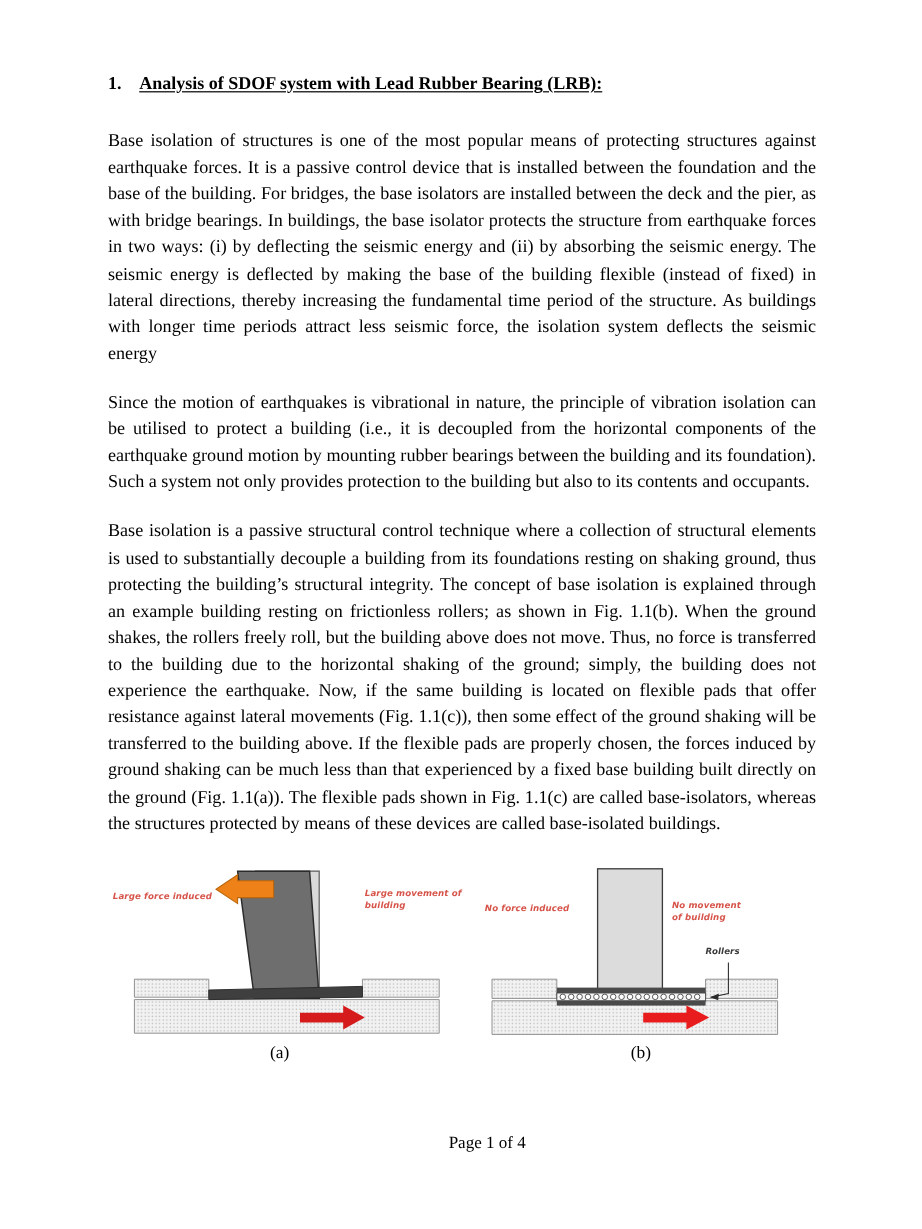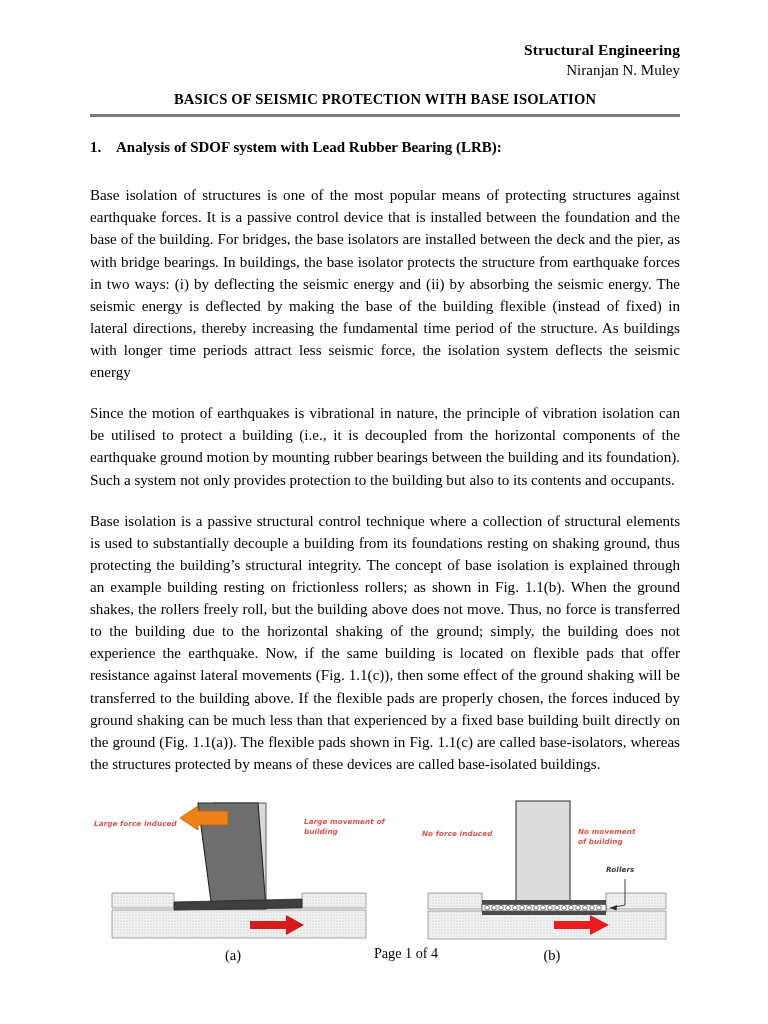--- a/index.html
+++ b/index.html
@@ -59,20 +59,21 @@
     font-size: 15px;
     font-weight: bold;
     display: flex;
     align-items: baseline;
   }
   .sec-num {
     width: 26px;
     flex: none;
   }
   .sec-title {
+    text-decoration: underline;
     text-underline-offset: 2px;
     text-align: right;
   }
 
   
   p.body {
     font-size: 15.1px;
     line-height: 1.465;
     text-align: justify;
     margin: 19px 0 0 0;
@@ -85,21 +86,21 @@
     position: relative;
     margin-top: 22px;
     height: 178px;
   }
   .fig {
     position: absolute;
     top: 0;
     height: 178px;
   }
   .fig-a { left: 0px;  width: 300px; }
-  .fig-b { left: 330px; width: 260px; }
+  .fig-b { left: 312px; width: 260px; }
 
   .fig-canvas {
     position: relative;
     width: 100%;
     height: 150px;
   }
   .fig-caption {
     position: absolute;
     left: 0;
     right: 0;
@@ -134,26 +135,20 @@
     text-align: center;
     font-size: 14.2px;
     padding-left: 44px;
   }
 </style>
 </head>
 <body>
 
 <div class="page">
 
-  <div>
-    <div class="hdr-line hdr-dept">Structural Engineering</div>
-    <div class="hdr-line hdr-author">Niranjan N. Muley</div>
-    <div class="doc-title">BASICS OF SEISMIC PROTECTION WITH BASE ISOLATION</div>
-    <div class="title-rule"></div>
-  </div>
 
   <div class="sec">
     <span class="sec-num">1.</span>
     <span class="sec-title">Analysis of SDOF system with Lead Rubber Bearing (LRB):</span>
   </div>
 
   <p class="body">Base isolation of structures is one of the most popular means of protecting structures against earthquake forces. It is a passive control device that is installed between the foundation and the base of the building. For bridges, the base isolators are installed between the deck and the pier, as with bridge bearings. In buildings, the base isolator protects the structure from earthquake forces in two ways: (i) by deflecting the seismic energy and (ii) by absorbing the seismic energy. The seismic energy is deflected by making the base of the building flexible (instead of fixed) in lateral directions, thereby increasing the fundamental time period of the structure. As buildings with longer time periods attract less seismic force, the isolation system deflects the seismic energy</p>
   <p class="body">Since the motion of earthquakes is vibrational in nature, the principle of vibration isolation can be utilised to protect a building (i.e., it is decoupled from the horizontal components of the earthquake ground motion by mounting rubber bearings between the building and its foundation). Such a system not only provides protection to the building but also to its contents and occupants.</p>
   <p class="body">Base isolation is a passive structural control technique where a collection of structural elements is used to substantially decouple a building from its foundations resting on shaking ground, thus protecting the building’s structural integrity. The concept of base isolation is explained through an example building resting on frictionless rollers; as shown in Fig. 1.1(b). When the ground shakes, the rollers freely roll, but the building above does not move. Thus, no force is transferred to the building due to the horizontal shaking of the ground; simply, the building does not experience the earthquake. Now, if the same building is located on flexible pads that offer resistance against lateral movements (Fig. 1.1(c)), then some effect of the ground shaking will be transferred to the building above. If the flexible pads are properly chosen, the forces induced by ground shaking can be much less than that experienced by a fixed base building built directly on the ground (Fig. 1.1(a)). The flexible pads shown in Fig. 1.1(c) are called base-isolators, whereas the structures protected by means of these devices are called base-isolated buildings.</p>
 

